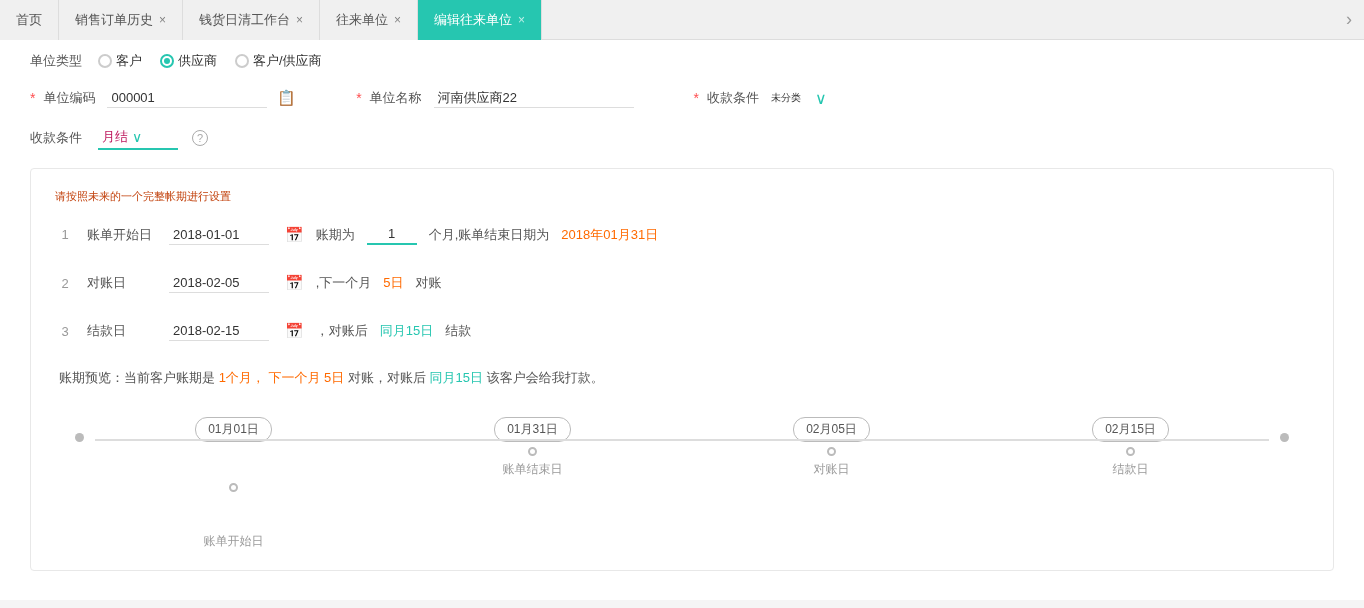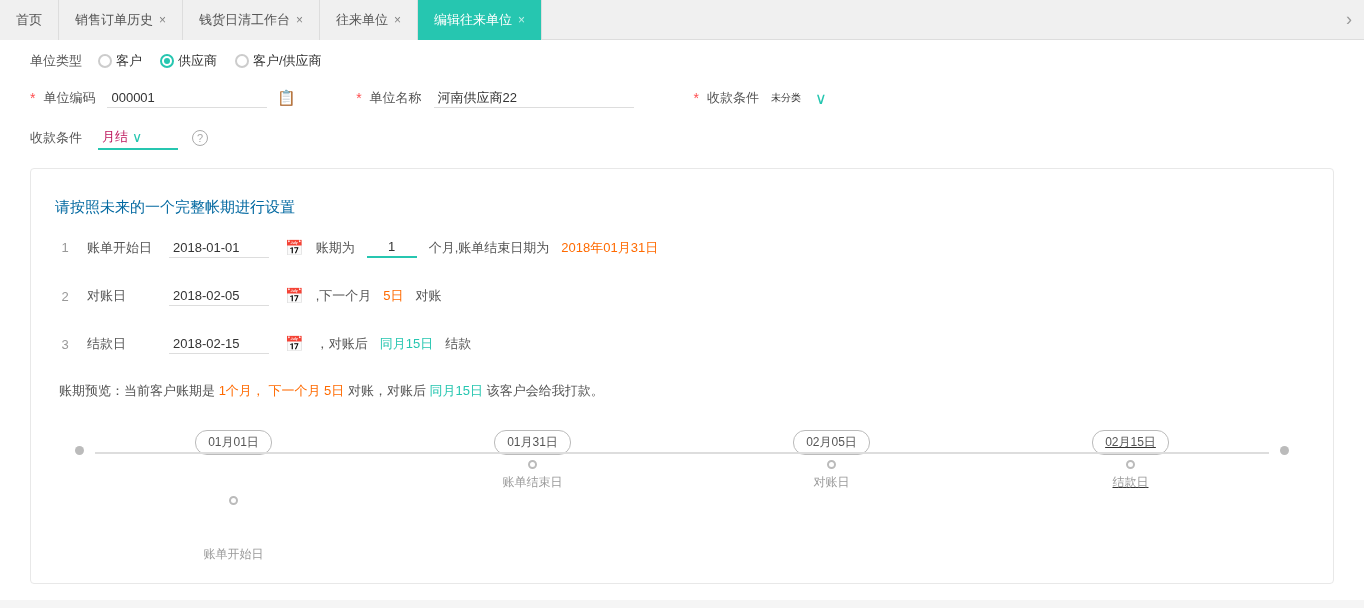--- a/index.html
+++ b/index.html
@@ -160,24 +160,23 @@
     }
 
     
     .card {
       border: 1px solid #e8e8e8;
       border-radius: 4px;
       padding: 20px 24px;
       margin-top: 8px;
     }
     .card-title {
-      font-size: 15px;
-      color: #0369a1;
+      font-size: 11px;
+      color: #c2410c;
       margin-bottom: 20px;
-      margin-top: 9px;
     }
 
     
     .data-row {
       display: flex;
       align-items: center;
       margin-bottom: 28px;
       gap: 12px;
     }
     .row-num {
@@ -369,21 +368,21 @@
             <div style="width:9px;height:9px;border-radius:50%;background:#fff;border:2px solid #bbb;margin:5px 0;position:relative;z-index:1;"></div>
             <div style="font-size:12px;color:#999;">账单结束日</div>
           </div>
 
           <div style="display:flex; flex-direction:column; align-items:center;">
             <div style="border:1px solid #bbb;border-radius:12px;padding:3px 12px;font-size:12px;color:#555;background:#fff;white-space:nowrap;">02月05日</div>
             <div style="width:9px;height:9px;border-radius:50%;background:#fff;border:2px solid #bbb;margin:5px 0;position:relative;z-index:1;"></div>
             <div style="font-size:12px;color:#999;">对账日</div>
           </div>
 
-          <div style="display:flex; flex-direction:column; align-items:center;text-decoration:underline;">
+          <div style="display:flex; flex-direction:column; align-items:center;">
             <div style="border:1px solid #bbb;border-radius:12px;padding:3px 12px;font-size:12px;color:#555;background:#fff;white-space:nowrap;">02月15日</div>
             <div style="width:9px;height:9px;border-radius:50%;background:#fff;border:2px solid #bbb;margin:5px 0;position:relative;z-index:1;"></div>
             <div style="font-size:12px;color:#999;">结款日</div>
           </div>
         </div>
 
         <div style="display:flex; flex-direction:column; align-items:center; padding-top:16px;">
           <div style="width:9px;height:9px;border-radius:50%;background:#bbb;position:relative;z-index:1;"></div>
         </div>
 

